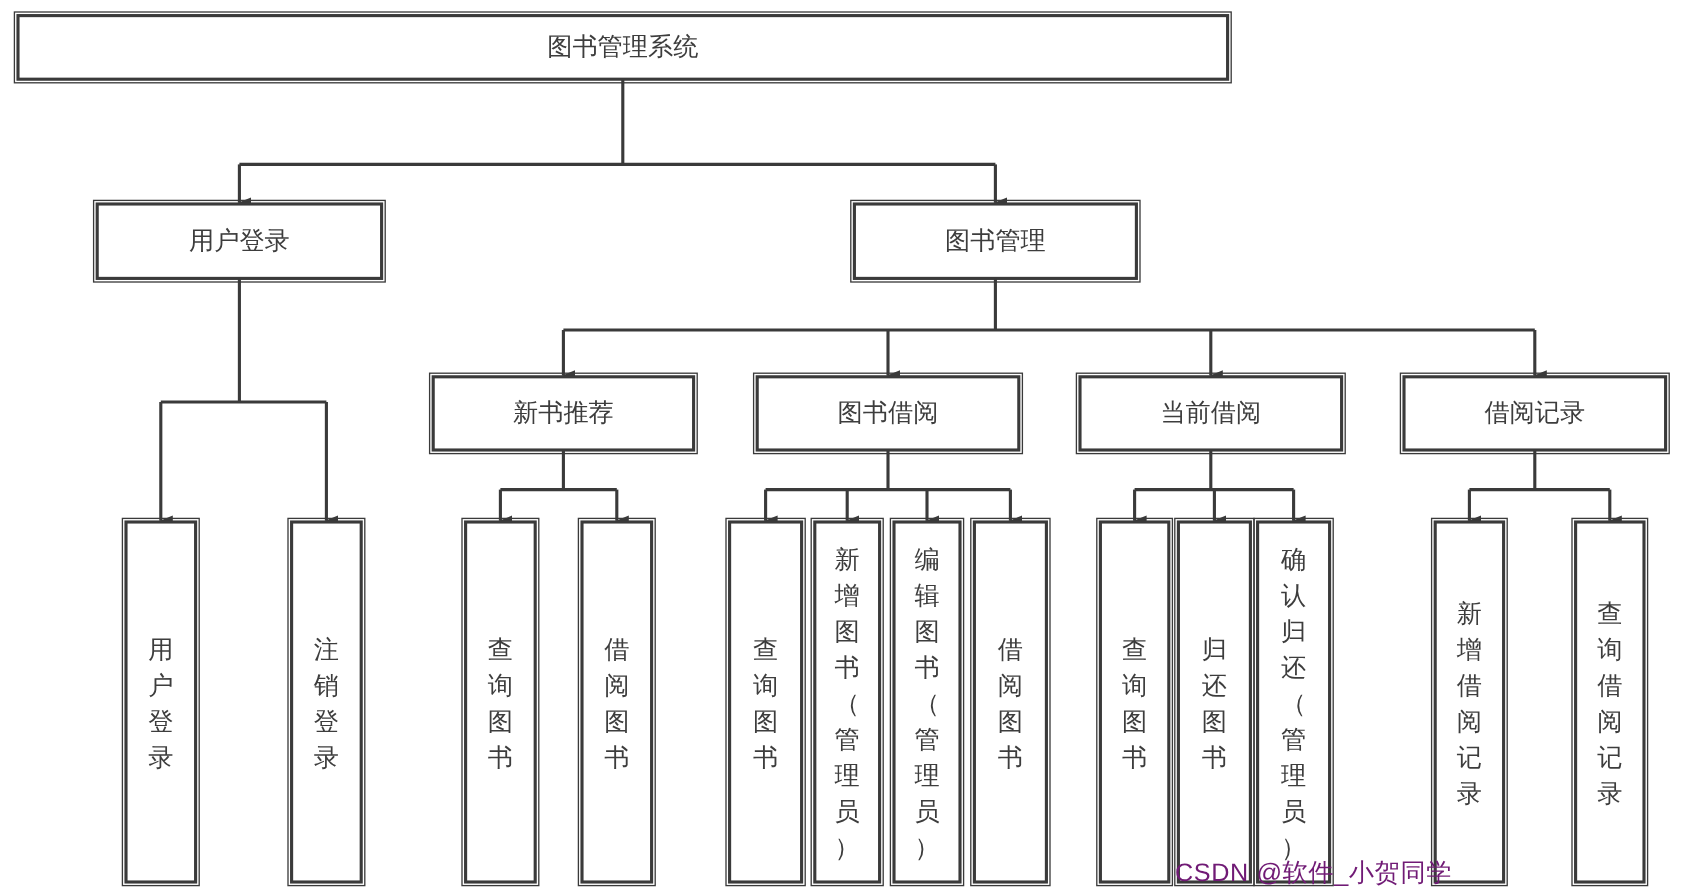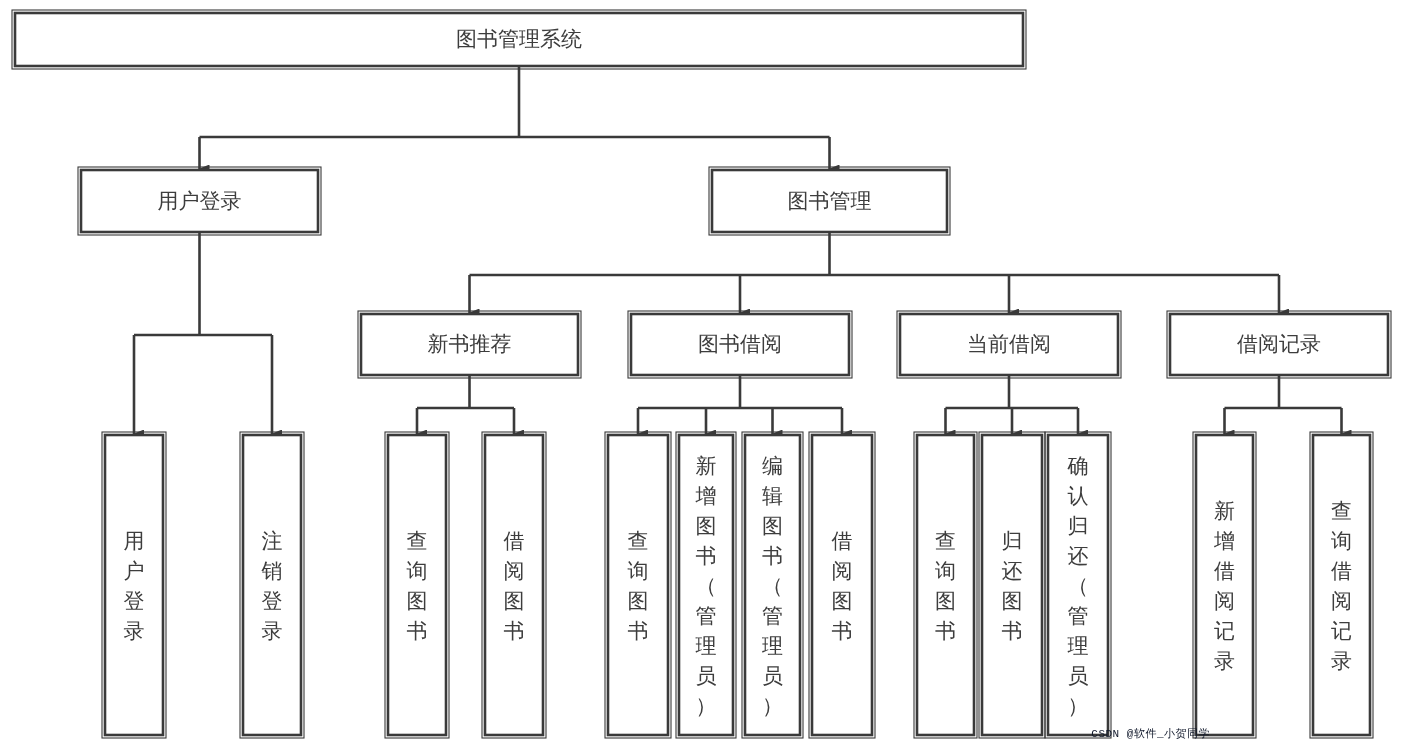--- a/index.html
+++ b/index.html
@@ -22,23 +22,23 @@
   }
   .node-label-vertical{
     fill:#3d3d3d;
     font-family:"Liberation Sans","DejaVu Sans",sans-serif;
     font-size:21px;
     text-anchor:middle;
   }
   .watermark{
     position:absolute;
     right:14px;bottom:6px;
-    color:#0f172a;
-    font-size:11px;
-    font-family:Liberation Mono, monospace;
+    color:#701a75;
+    font-size:21px;
+    font-family:Liberation Sans, sans-serif;
     letter-spacing:0.5px;
     white-space:nowrap;
     pointer-events:none;
   }
 </style>
 </head>
 <body>
 
 <div id="diagram-root">
 

